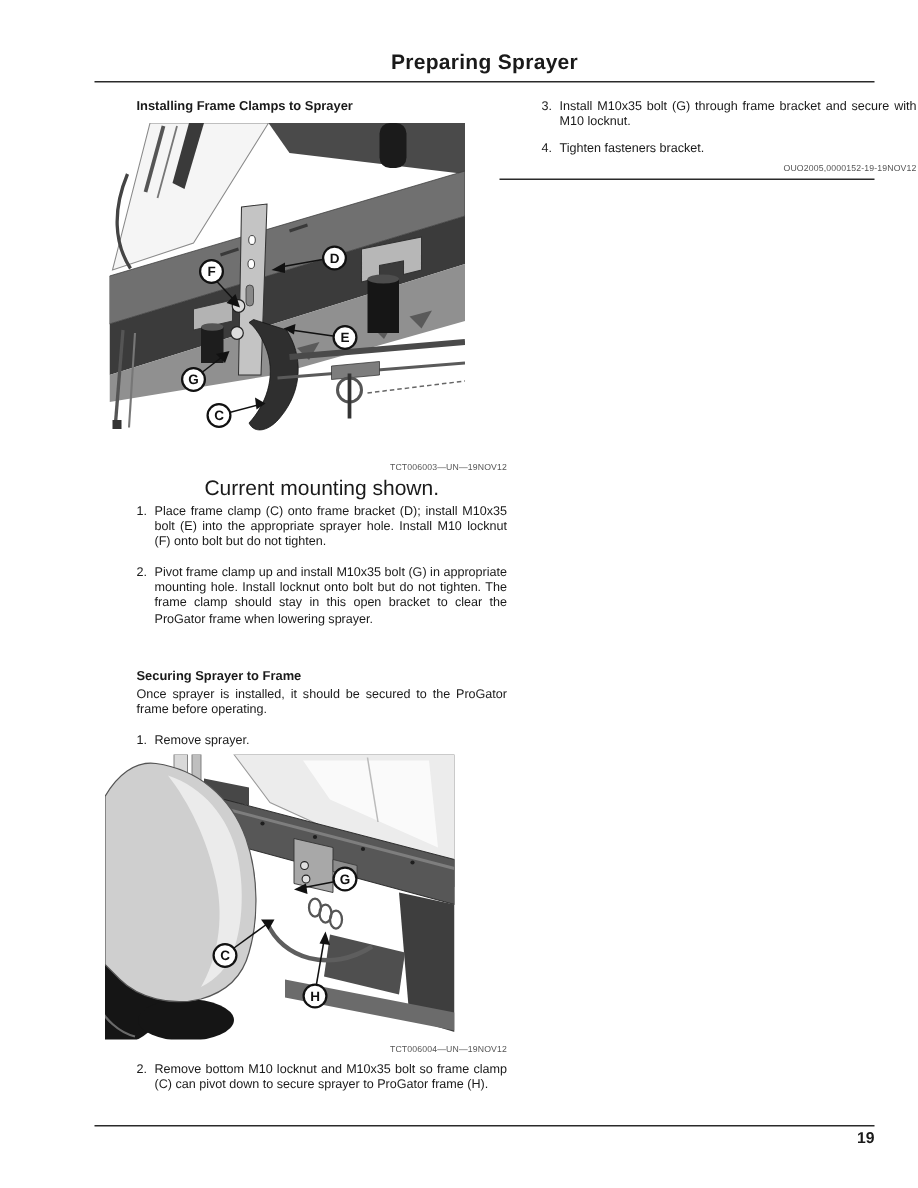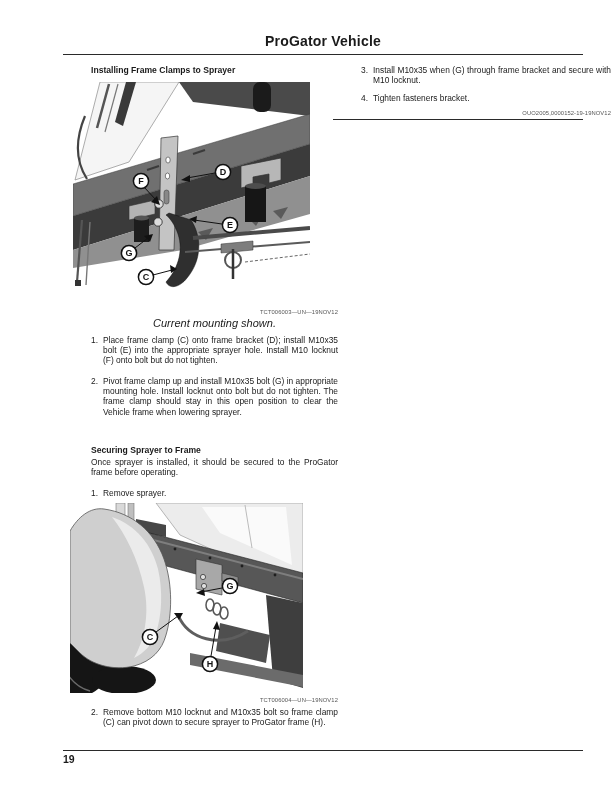--- a/index.html
+++ b/index.html
@@ -11,34 +11,34 @@
          font-size:14px;font-weight:bold;letter-spacing:.2px;}
   .colL{left:63px;width:247px;}
   .colR{left:333px;width:250px;}
   .heading{font-size:8.6px;font-weight:bold;}
   .body-sz{font-size:8.4px;line-height:10.2px;}
   .step{display:flex;}
   .step .num{flex:none;width:12px;}
   .step .txt{flex:1;text-align:justify;}
   .para{text-align:justify;}
   .cap-code{font-size:5.8px;color:#555;text-align:right;letter-spacing:.1px;}
-  .cap-note{font-size:11px;font-style:italic;text-align:center;}
+  .cap-note{font-size:14px;text-align:center;}
   .ref-code{font-size:5.8px;color:#555;text-align:right;letter-spacing:.1px;}
-  .pagenum{position:absolute;left:63px;width:520px;top:753px;text-align:left;
+  .pagenum{position:absolute;left:63px;width:520px;top:753px;text-align:right;
            font-size:10.5px;font-weight:bold;}
   .fig{position:absolute;}
   svg{display:block;}
   .callout-letter{font-family:"Liberation Sans",sans-serif;font-size:9px;font-weight:bold;fill:#111;}
 </style>
 </head>
 <body>
 
 <div class="page">
 
-  <div class="title">ProGator Vehicle</div>
+  <div class="title">Preparing Sprayer</div>
   <div class="rule" style="left:63px;top:54px;width:520px;"></div>
 
   <div class="abs colL heading" style="top:65px;">Installing Frame Clamps to Sprayer</div>
 
   <div class="fig" style="left:73px;top:82px;width:237px;height:208px;">
     <svg width="237" height="208" viewBox="0 0 237 208">
 
       <polygon points="2,98 27,0 106,0 56,80" fill="#f5f5f5" stroke="#8a8a8a" stroke-width="0.7"></polygon>
       <path d="M36,2 L24,46" stroke="#555" stroke-width="2.5" fill="none"></path>
       <path d="M45,2 L32,50" stroke="#777" stroke-width="1.2" fill="none"></path>
@@ -129,21 +129,21 @@
 
   <div class="abs colL cap-code" style="top:309px;">TCT006003—UN—19NOV12</div>
   <div class="abs colL cap-note" style="top:317px;">Current mounting shown.</div>
 
   <div class="abs colL body-sz step" style="top:335px;">
     <span class="num">1.</span>
     <span class="txt">Place frame clamp (C) onto frame bracket (D); install M10x35 bolt (E) into the appropriate sprayer hole. Install M10 locknut (F) onto bolt but do not tighten.</span>
   </div>
   <div class="abs colL body-sz step" style="top:376px;">
     <span class="num">2.</span>
-    <span class="txt">Pivot frame clamp up and install M10x35 bolt (G) in appropriate mounting hole. Install locknut onto bolt but do not tighten. The frame clamp should stay in this open position to clear the Vehicle frame when lowering sprayer.</span>
+    <span class="txt">Pivot frame clamp up and install M10x35 bolt (G) in appropriate mounting hole. Install locknut onto bolt but do not tighten. The frame clamp should stay in this open bracket to clear the ProGator frame when lowering sprayer.</span>
   </div>
 
   <div class="abs colL heading" style="top:445px;">Securing Sprayer to Frame</div>
   <div class="abs colL body-sz para" style="top:457px;">Once sprayer is installed, it should be secured to the ProGator frame before operating.</div>
   <div class="abs colL body-sz step" style="top:488px;">
     <span class="num">1.</span>
     <span class="txt">Remove sprayer.</span>
   </div>
 
   <div class="fig" style="left:70px;top:503px;width:233px;height:190px;">
@@ -213,21 +213,21 @@
   </div>
 
   <div class="abs colL cap-code" style="top:697px;">TCT006004—UN—19NOV12</div>
   <div class="abs colL body-sz step" style="top:707px;">
     <span class="num">2.</span>
     <span class="txt">Remove bottom M10 locknut and M10x35 bolt so frame clamp (C) can pivot down to secure sprayer to ProGator frame (H).</span>
   </div>
 
   <div class="abs colR body-sz step" style="top:65px;">
     <span class="num">3.</span>
-    <span class="txt">Install M10x35 when (G) through frame bracket and secure with M10 locknut.</span>
+    <span class="txt">Install M10x35 bolt (G) through frame bracket and secure with M10 locknut.</span>
   </div>
   <div class="abs colR body-sz step" style="top:93px;">
     <span class="num">4.</span>
     <span class="txt">Tighten fasteners bracket.</span>
   </div>
   <div class="abs colR ref-code" style="top:110px;">OUO2005,0000152-19-19NOV12</div>
   <div class="rule" style="left:333px;top:119px;width:250px;"></div>
 
   <div class="rule" style="left:63px;top:750px;width:520px;"></div>
   <div class="pagenum">19</div>

